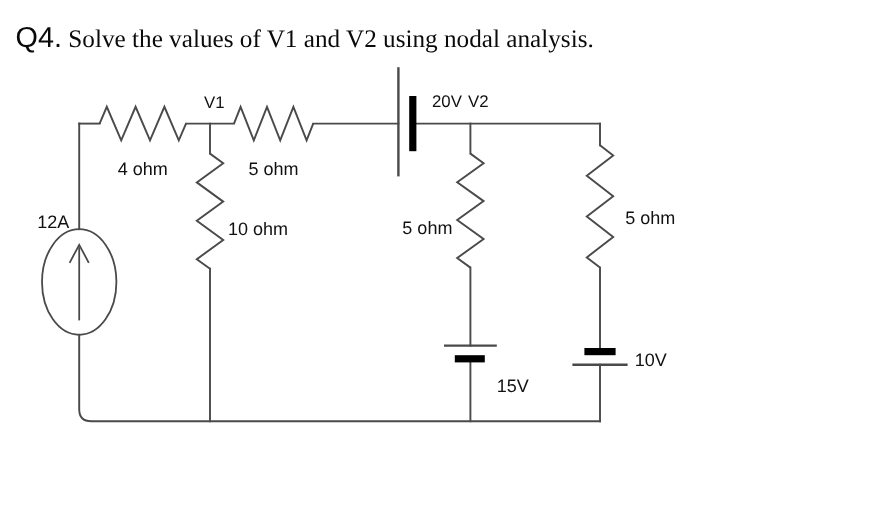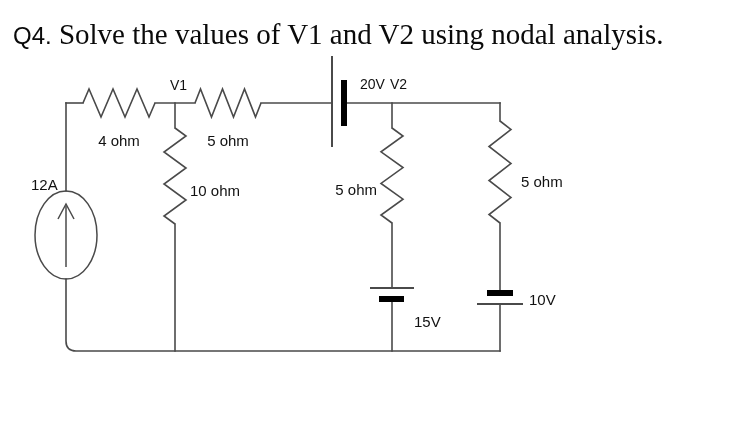--- a/index.html
+++ b/index.html
@@ -12,21 +12,21 @@
   .title{
     position:absolute;left:13px;top:18px;white-space:nowrap;
     color:#0a0a0a;
   }
   .title .q{
     font-family:"Liberation Sans",sans-serif;
     font-size:24px;font-weight:500;letter-spacing:0px;text-align:right;
   }
   .title .rest{
     font-family:"Liberation Serif",serif;
-    font-size:29px;font-weight:400;letter-spacing:0px;
+    font-size:21px;font-weight:400;letter-spacing:0px;
   }
   svg.circuit{position:absolute;left:0;top:0;}
   svg text{
     font-family:"Liberation Sans",sans-serif;
     font-size:15px;
   }
   svg text.small{font-size:14px;}
 </style>
 </head>
 <body>

